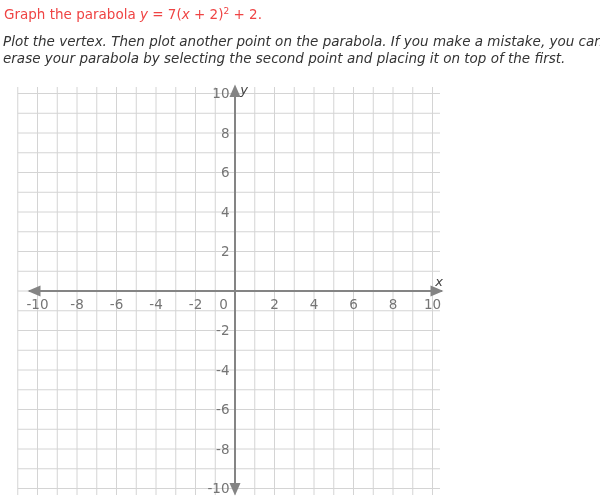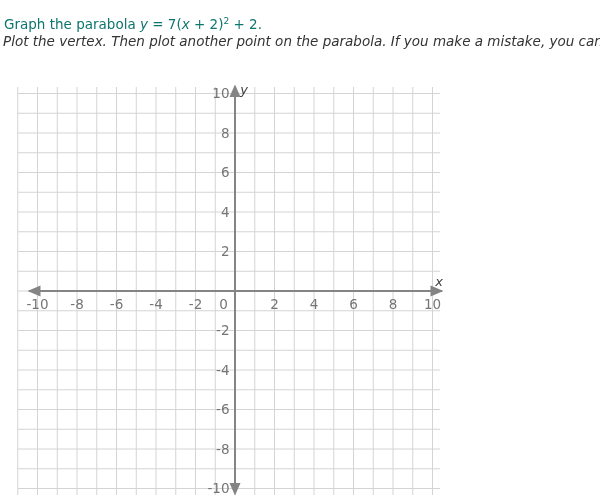--- a/index.html
+++ b/index.html
@@ -4,39 +4,39 @@
 <style>
   html, body { margin: 0; padding: 0; }
   body {
     width: 600px; height: 498px;
     background: #ffffff;
     overflow: hidden;
     position: relative;
     font-family: "DejaVu Sans", "Liberation Sans", sans-serif;
   }
   .title {
-    position: absolute; left: 4px; top: 16px;
-    font-size: 13.5px; color: #0f766e;
+    position: absolute; left: 4px; top: 6px;
+    font-size: 13.5px; color: #ef4444;
     margin: 0; white-space: nowrap;
   }
   .title .var { font-style: italic; }
   .title sup { font-size: 9px; line-height: 0; }
   .instructions {
     position: absolute; left: 3px; top: 33px;
     font-size: 13.5px; font-style: italic; color: #333333;
     line-height: 17px; margin: 0; white-space: nowrap;
   }
   #grid-svg { position: absolute; left: 0; top: 0; }
 </style>
 </head>
 <body>
 
 <div class="title"><span>Graph the parabola </span><span class="var">y</span><span> = 7(</span><span class="var">x</span><span> + 2)</span><sup>2</sup><span> + 2.</span></div>
 
-<div class="instructions"><span>Plot the vertex. Then plot another point on the parabola. If you make a mistake, you can</span><br></div>
+<div class="instructions"><span>Plot the vertex. Then plot another point on the parabola. If you make a mistake, you can</span><br><span>erase your parabola by selecting the second point and placing it on top of the first.</span></div>
 
 <svg id="grid-svg" width="600" height="498" viewBox="0 0 600 498">
     <g>
       <line x1="17.75" y1="87" x2="17.75" y2="495" stroke="#d4d4d4" stroke-width="1"></line>
       <line x1="37.5" y1="87" x2="37.5" y2="495" stroke="#d4d4d4" stroke-width="1"></line>
       <line x1="57.25" y1="87" x2="57.25" y2="495" stroke="#d4d4d4" stroke-width="1"></line>
       <line x1="77" y1="87" x2="77" y2="495" stroke="#d4d4d4" stroke-width="1"></line>
       <line x1="96.75" y1="87" x2="96.75" y2="495" stroke="#d4d4d4" stroke-width="1"></line>
       <line x1="116.5" y1="87" x2="116.5" y2="495" stroke="#d4d4d4" stroke-width="1"></line>
       <line x1="136.25" y1="87" x2="136.25" y2="495" stroke="#d4d4d4" stroke-width="1"></line>

